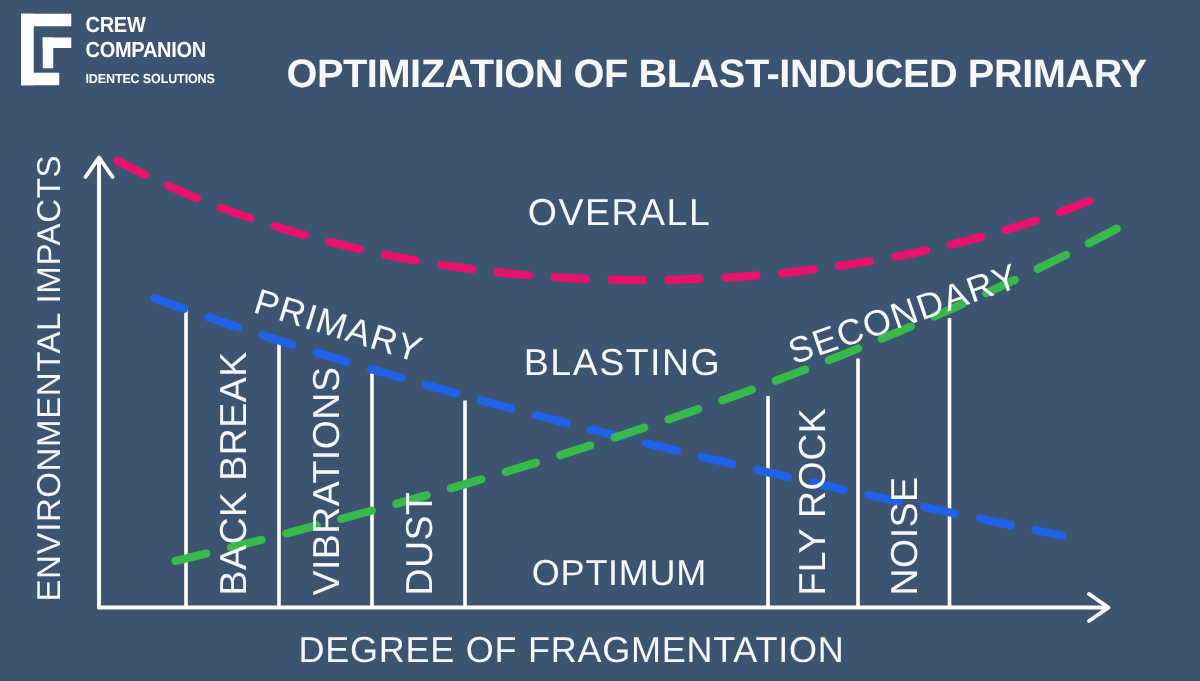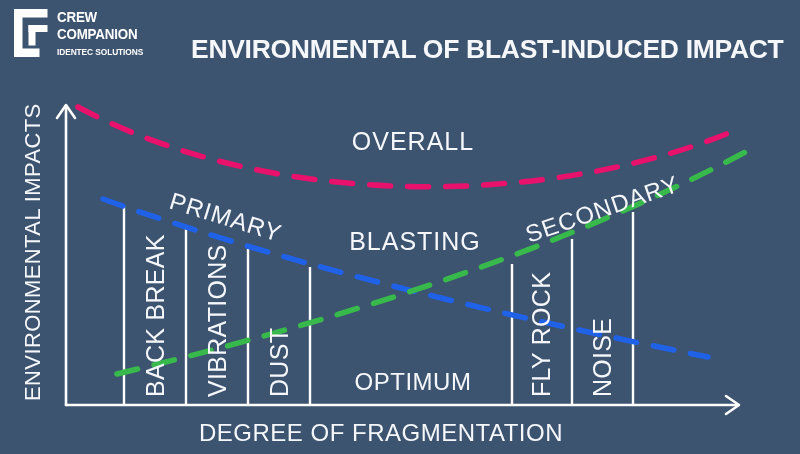--- a/index.html
+++ b/index.html
@@ -56,21 +56,21 @@
       <rect x="14.5" y="16" width="7" height="20.5"></rect>
       <rect x="14.5" y="16" width="19" height="7"></rect>
     </svg>
     <div class="logo-text">
       <div class="logo-l1">CREW</div>
       <div class="logo-l2">COMPANION</div>
       <div class="logo-l3">IDENTEC SOLUTIONS</div>
     </div>
   </div>
 
-  <h1 class="title">ENVIRONMENTAL OF BLAST-INDUCED IMPACT</h1>
+  <h1 class="title">OPTIMIZATION OF BLAST-INDUCED PRIMARY</h1>
 
   <svg class="chart" width="800" height="454" viewBox="0 0 800 454">
 
     <g>
       <line class="axis" x1="66" y1="405" x2="66" y2="106"></line>
       <polyline class="axis" points="57,118 66,105 75,118"></polyline>
     </g>
     <g>
       <line class="axis" x1="66" y1="405" x2="738" y2="405"></line>
       <polyline class="axis" points="726,396 739,405 726,414"></polyline>

